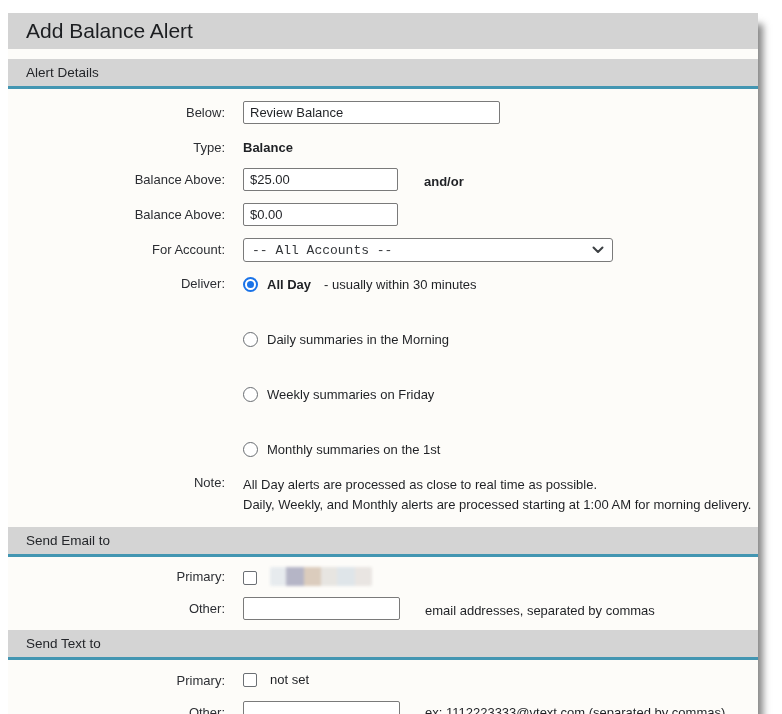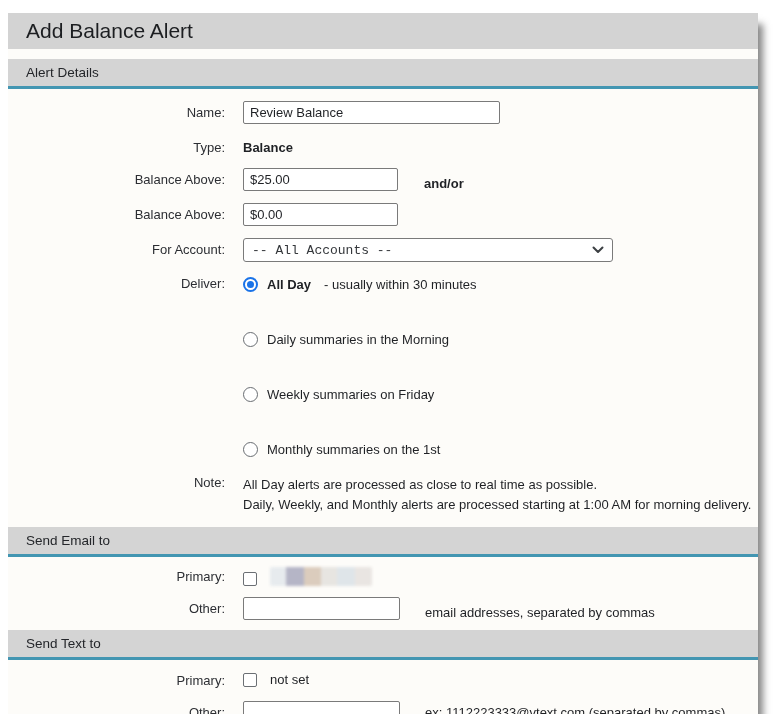--- a/index.html
+++ b/index.html
@@ -41,21 +41,21 @@
   .row { display: flex; align-items: flex-start; margin-bottom: 12px; }
   .row:last-child { margin-bottom: 0; }
   .lbl {
     width: 217px;
     text-align: right;
     font-size: 13px;
     color: #2c2e33;
     padding-top: 4px;
     flex-shrink: 0;
   }
-  .fld { margin-left: 18px; display: flex; align-items: flex-end; }
+  .fld { margin-left: 18px; display: flex; align-items: center; }
   .txtin {
     height: 23px;
     border: 1px solid #7a7a7a;
     border-radius: 2px;
     background: #ffffff;
     font-family: "Liberation Sans", sans-serif;
     font-size: 13px;
     color: #1f2125;
     padding: 0 6px;
     outline: none;
@@ -174,21 +174,21 @@
 
   <div class="bar-gap"></div>
 
   <div class="section-header">
     <span>Alert Details</span>
   </div>
 
   <div class="section-body">
 
     <div class="row">
-      <div class="lbl">Name:</div>
+      <div class="lbl">Below:</div>
       <div class="fld">
         <input class="txtin w-name" type="text" value="Review Balance" style="">
       </div>
     </div>
 
     <div class="row" style="margin-bottom:13px;">
       <div class="lbl">Type:</div>
       <div class="fld">
         <span class="static-val">Balance</span>
       </div>

